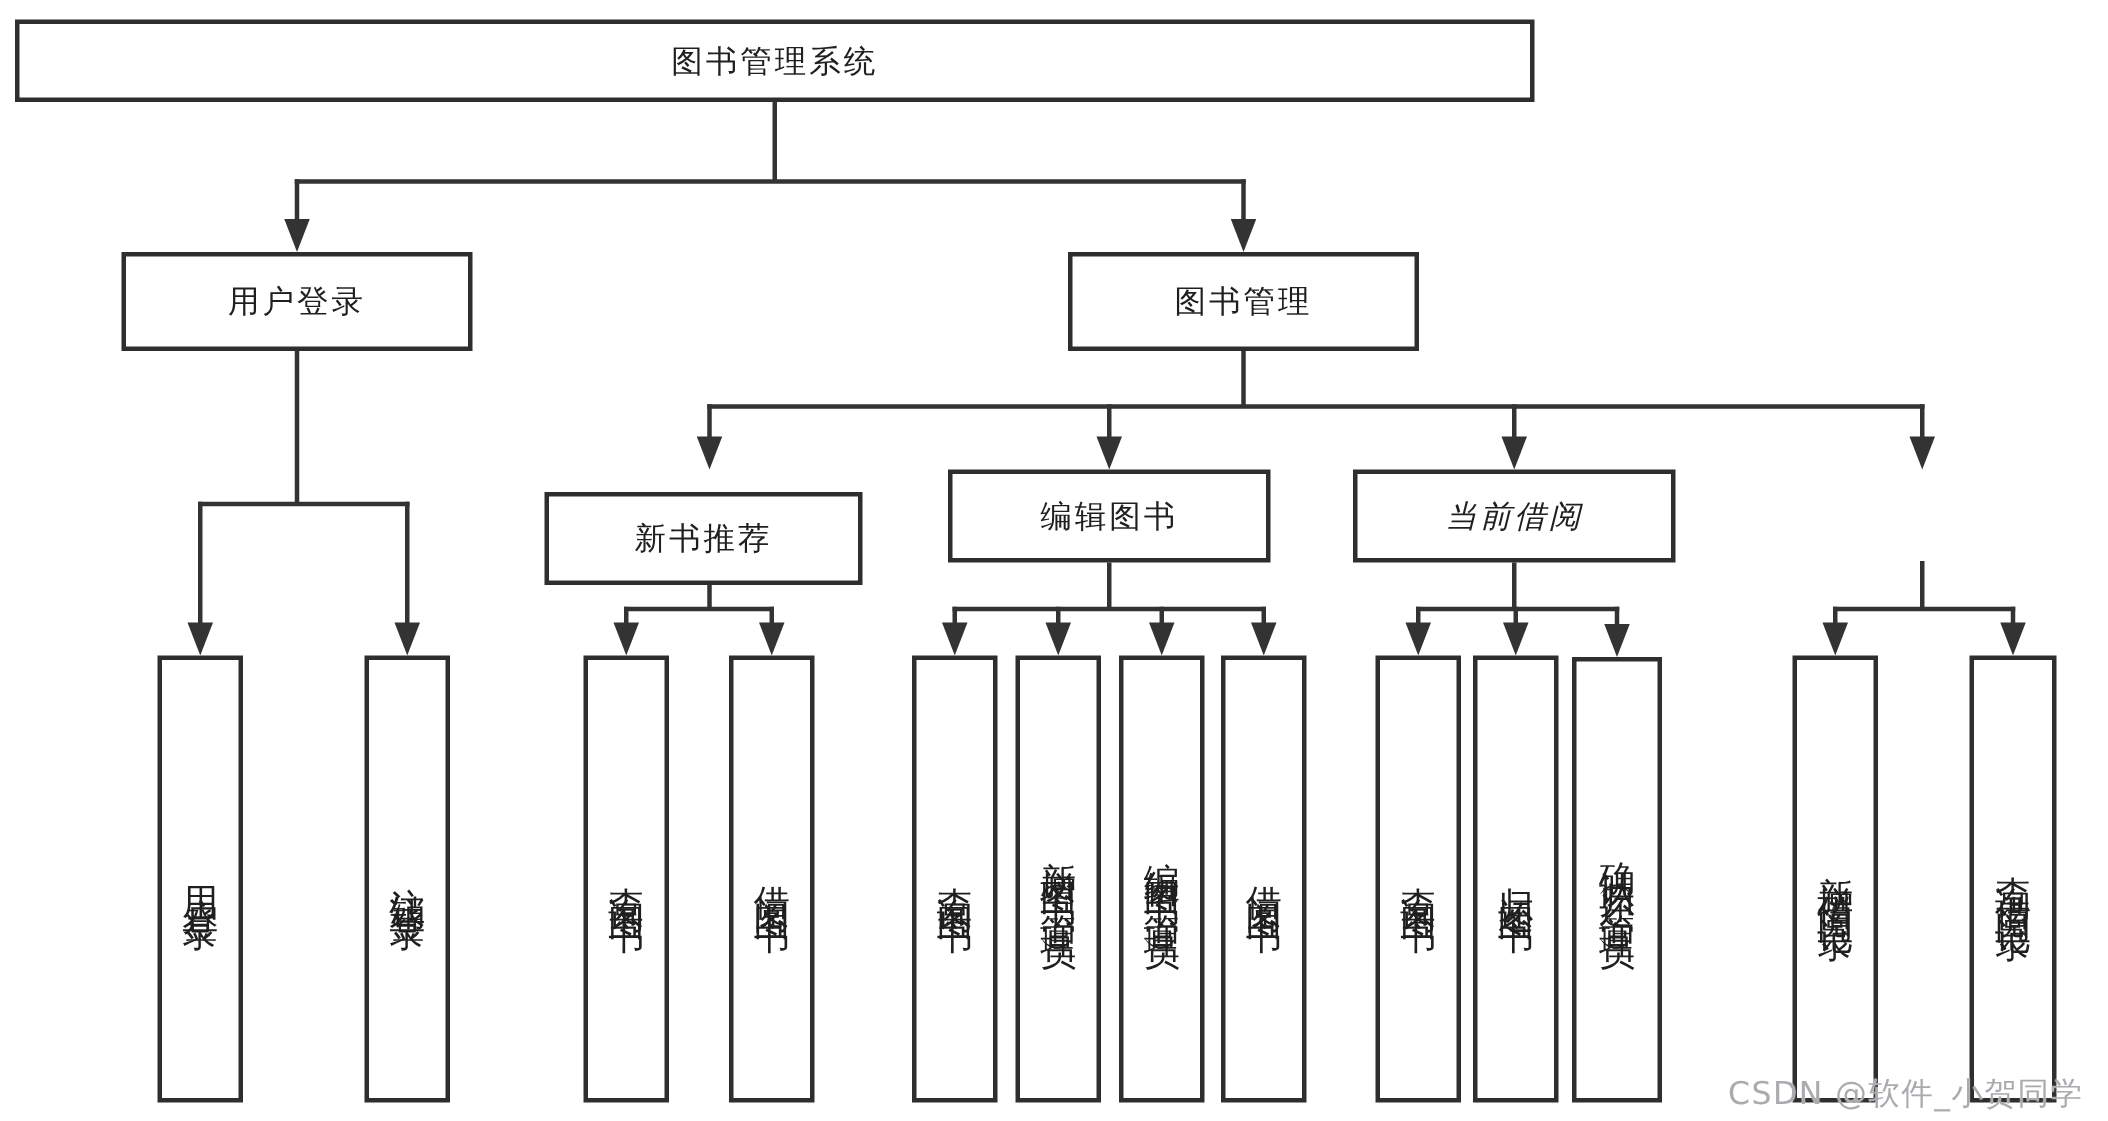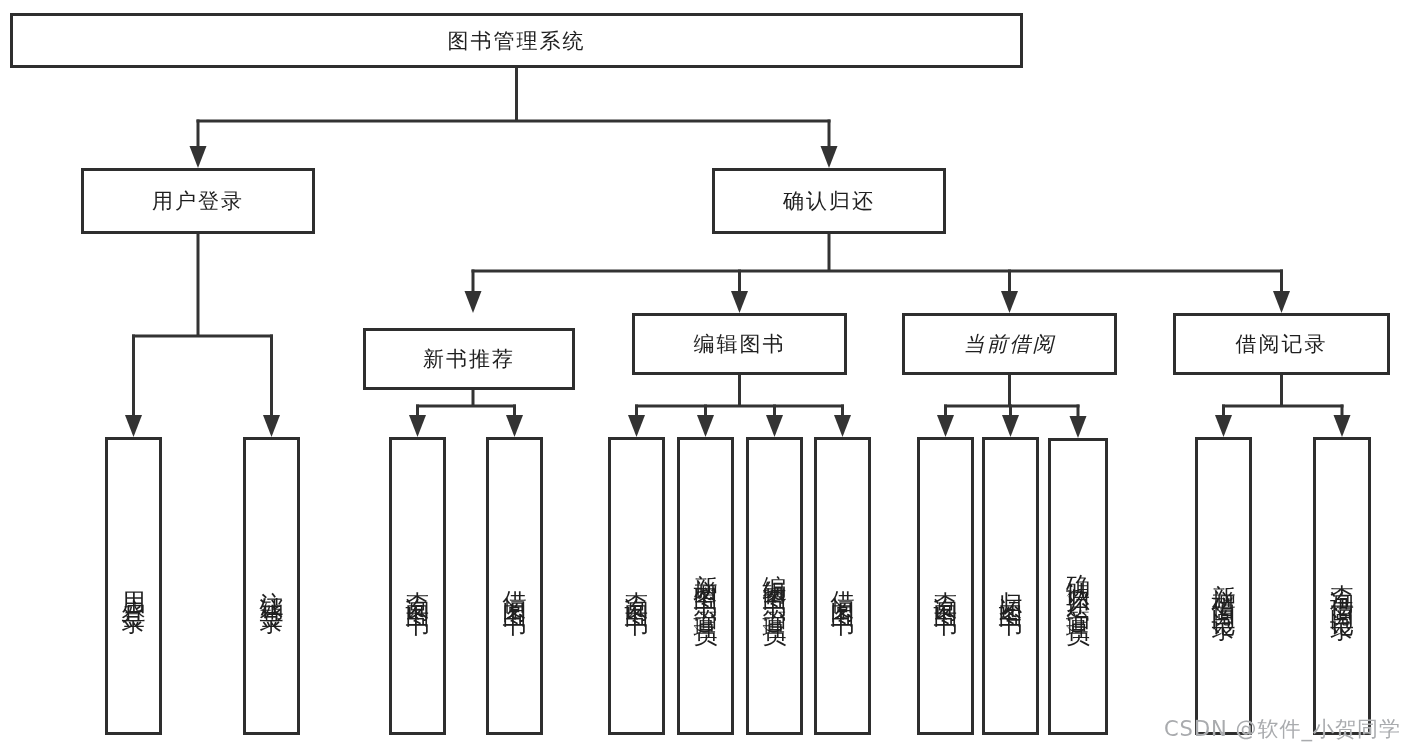--- a/index.html
+++ b/index.html
@@ -39,21 +39,21 @@
   }
   .node.v {
     writing-mode: vertical-rl;
     text-orientation: upright;
     font-size: 24px;
     letter-spacing: 7px;
     line-height: 1;
   }
   .watermark {
     position: absolute;
-    right: 4px;
+    right: 16px;
     bottom: 4px;
     font-size: 21px;
     color: #a9abae;
     letter-spacing: 1px;
     white-space: nowrap;
     text-shadow: 0 0 1px #ffffff;
   }
 </style>
 </head>
 <body>
@@ -109,25 +109,24 @@
       <line x1="1281.5" y1="374" x2="1281.5" y2="406" stroke="#333333" stroke-width="3"></line>
       <line x1="1222" y1="406" x2="1343.5" y2="406" stroke="#333333" stroke-width="3"></line>
       <line x1="1223.5" y1="404.5" x2="1223.5" y2="421" stroke="#333333" stroke-width="3"></line>
       <polygon points="1215,415 1232,415 1223.5,437" fill="#333333"></polygon>
       <line x1="1342" y1="404.5" x2="1342" y2="421" stroke="#333333" stroke-width="3"></line>
       <polygon points="1333.5,415 1350.5,415 1342,437" fill="#333333"></polygon>
     </svg>
 
   <div class="node h" style="left: 10px; top: 13px; width: 1013px; height: 55px;">图书管理系统</div>
     <div class="node h" style="left: 81px; top: 168px; width: 234px; height: 66px;">用户登录</div>
-    <div class="node h" style="left: 712px; top: 168px; width: 234px; height: 66px;">确认归还</div>
+    <div class="node h" style="left: 712px; top: 168px; width: 234px; height: 66px;">图书管理</div>
     <div class="node h" style="left: 363px; top: 328px; width: 212px; height: 62px;">新书推荐</div>
     <div class="node h" style="left: 632px; top: 313px; width: 215px; height: 62px;">编辑图书</div>
     <div class="node h" style="left: 902px; top: 313px; width: 215px; height: 62px; font-style: italic;">当前借阅</div>
-    <div class="node h" style="left: 1173px; top: 313px; width: 217px; height: 62px;">借阅记录</div>
     <div class="node v" style="left: 105px; top: 437px; width: 57px; height: 298px;">用户登录</div>
     <div class="node v" style="left: 243px; top: 437px; width: 57px; height: 298px;">注销登录</div>
     <div class="node v" style="left: 389px; top: 437px; width: 57px; height: 298px;">查询图书</div>
     <div class="node v" style="left: 486px; top: 437px; width: 57px; height: 298px;">借阅图书</div>
     <div class="node v" style="left: 608px; top: 437px; width: 57px; height: 298px;">查询图书</div>
     <div class="node v" style="left: 677px; top: 437px; width: 57px; height: 298px;">新增图书（管理员）</div>
     <div class="node v" style="left: 746px; top: 437px; width: 57px; height: 298px;">编辑图书（管理员）</div>
     <div class="node v" style="left: 814px; top: 437px; width: 57px; height: 298px;">借阅图书</div>
     <div class="node v" style="left: 917px; top: 437px; width: 57px; height: 298px;">查询图书</div>
     <div class="node v" style="left: 982px; top: 437px; width: 57px; height: 298px;">归还图书</div>

